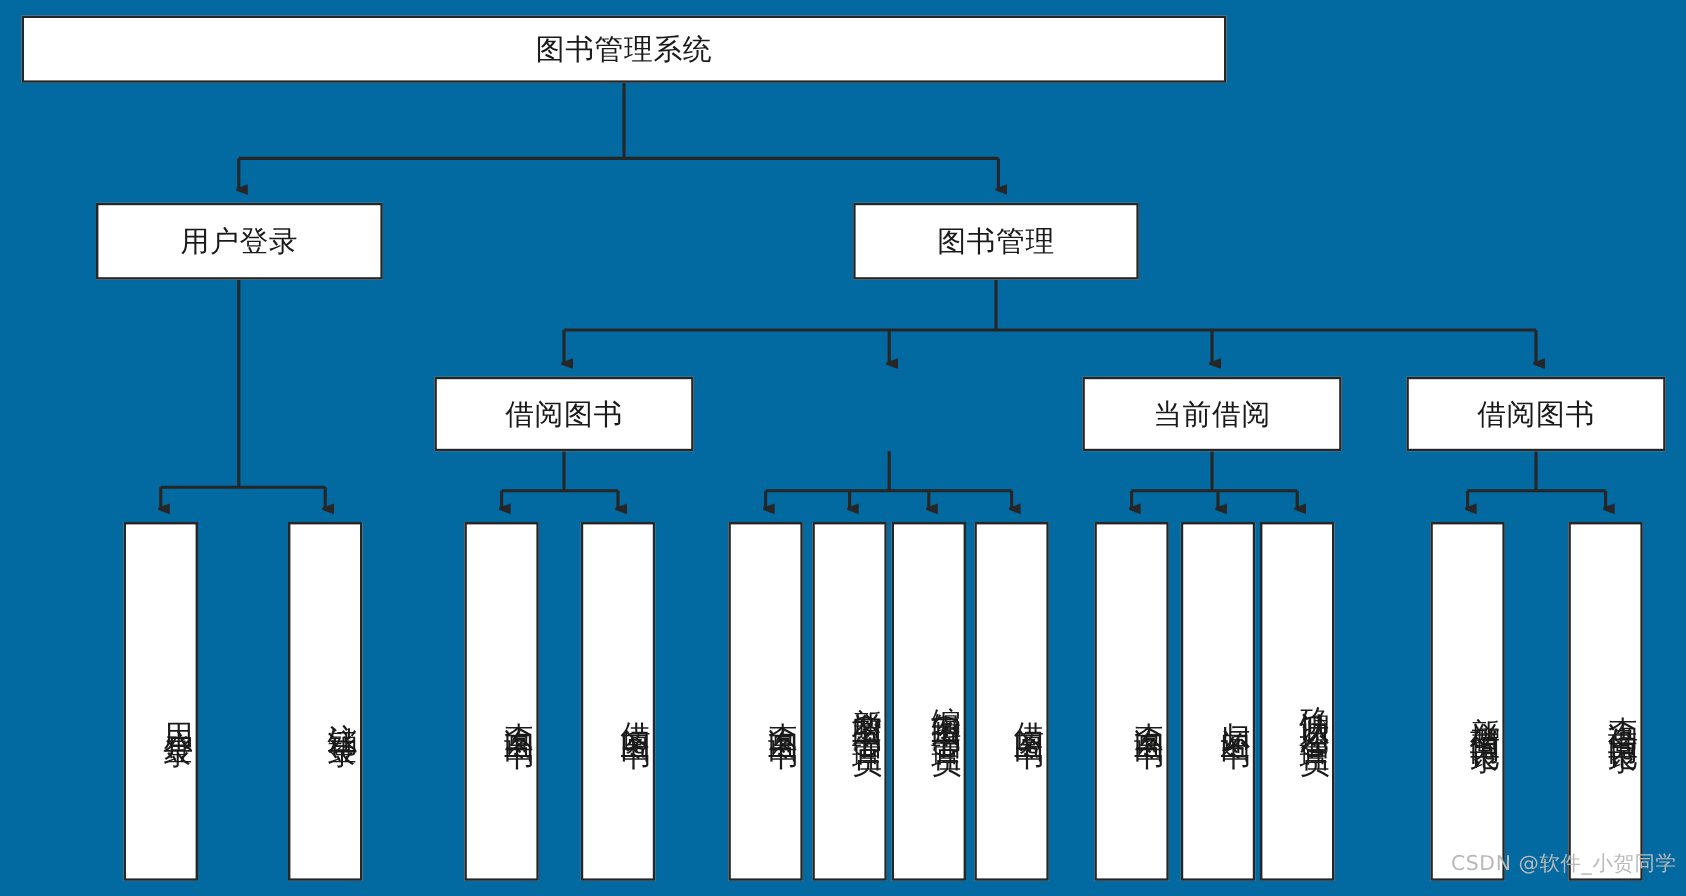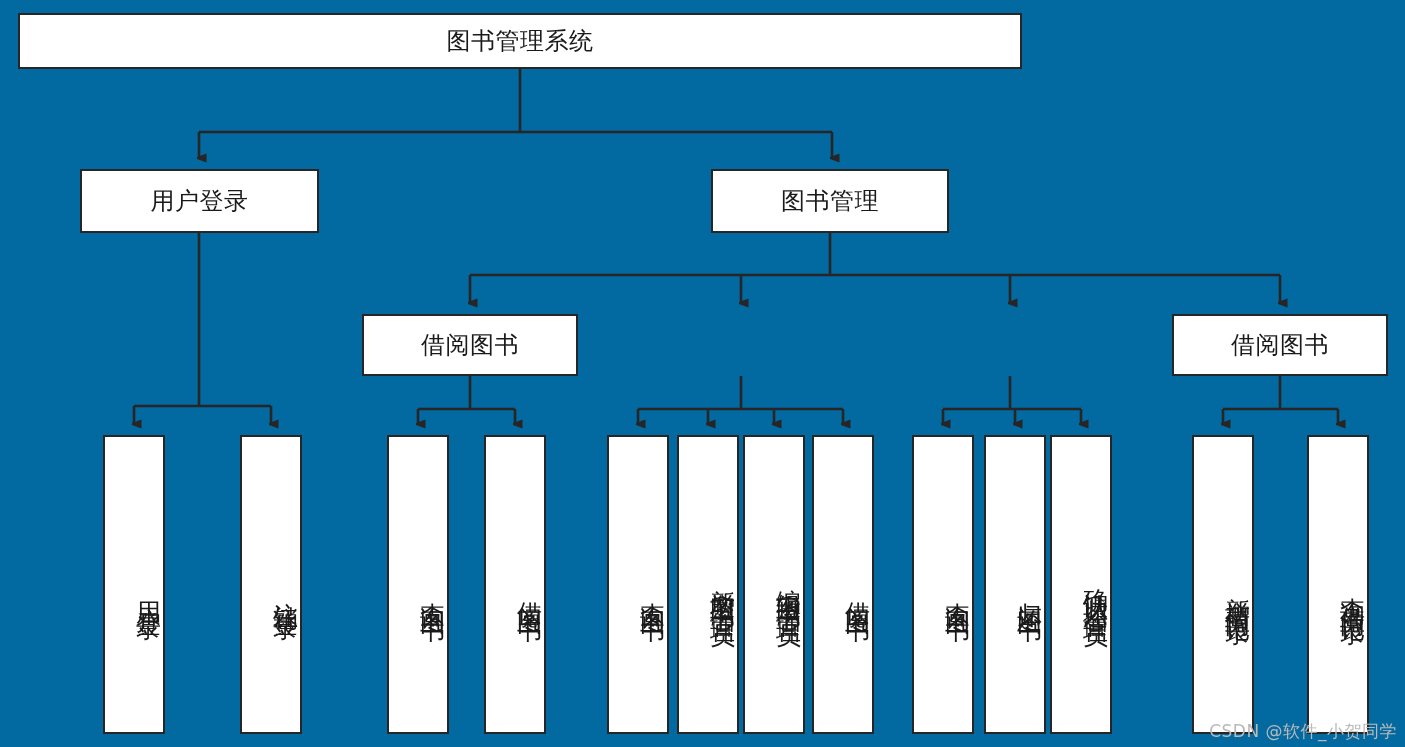--- a/index.html
+++ b/index.html
@@ -50,21 +50,21 @@
     padding-top: 14px;
   }
   .node.vert .vtext {
     writing-mode: vertical-rl;
     text-orientation: upright;
     display: block;
   }
   .watermark {
     position: absolute;
     right: 8px;
-    bottom: 4px;
+    bottom: 16px;
     font-size: 17px;
     color: #b9b9b9;
     letter-spacing: 0.5px;
     white-space: nowrap;
     font-family: "DejaVu Sans", "Liberation Sans", sans-serif;
     margin-top: 24px;
   }
 </style>
 </head>
 <body>
@@ -128,20 +128,23 @@
   <div class="node horiz" style="left:80px; top:169px; width:239px; height:64px;">
     <span>用户登录</span>
   </div>
   <div class="node horiz" style="left:711px; top:169px; width:238px; height:64px;">
     <span>图书管理</span>
   </div>
 
   <div class="node horiz" style="left:362px; top:314px; width:216px; height:62px;">
     <span>借阅图书</span>
   </div>
+  <div class="node horiz" style="left:902px; top:314px; width:216px; height:62px;">
+    <span>当前借阅</span>
+  </div>
   <div class="node horiz" style="left:1172px; top:314px; width:216px; height:62px;">
     <span>借阅图书</span>
   </div>
 
   <div class="node vert" style="left:103px; top:435px; width:62px; height:299px;">
     <span class="vtext">用户登录</span>
   </div>
   <div class="node vert" style="left:240px; top:435px; width:62px; height:299px;">
     <span class="vtext">注销登录</span>
   </div>

